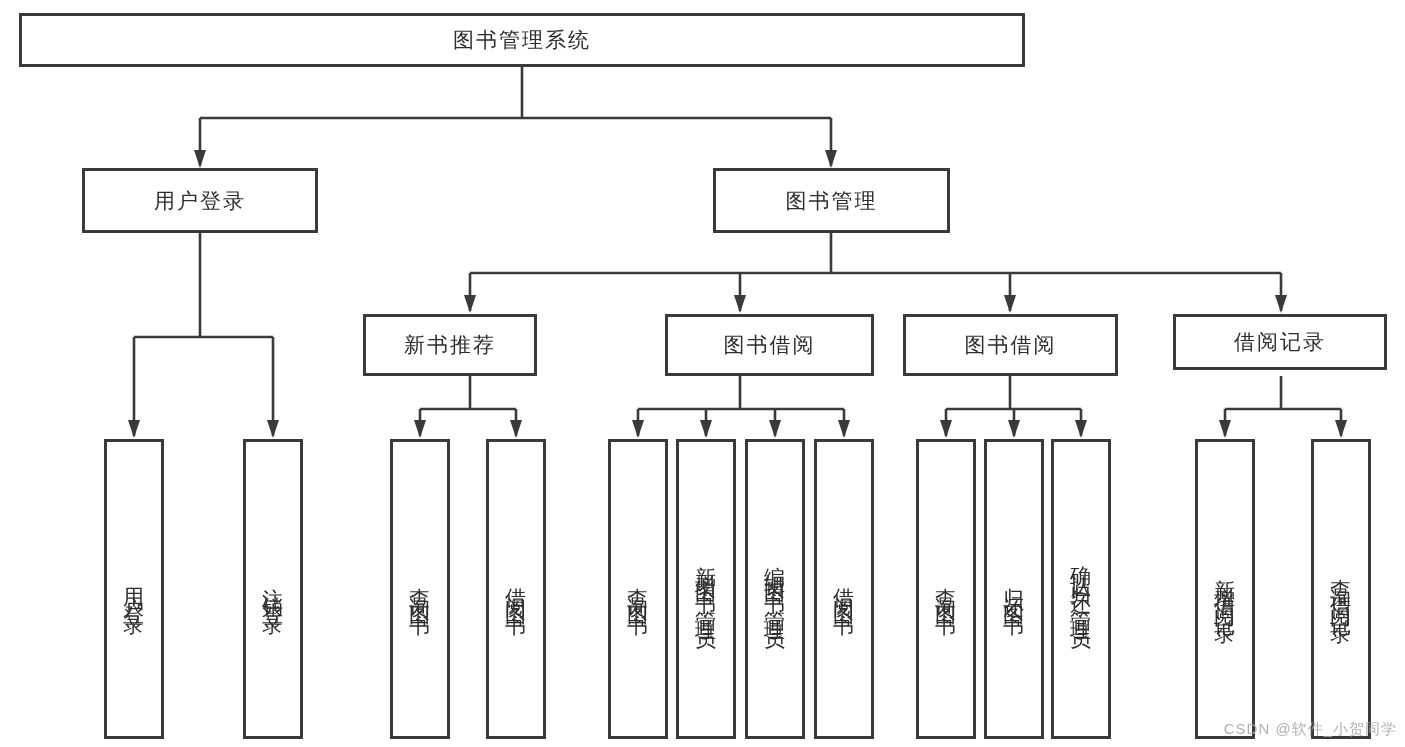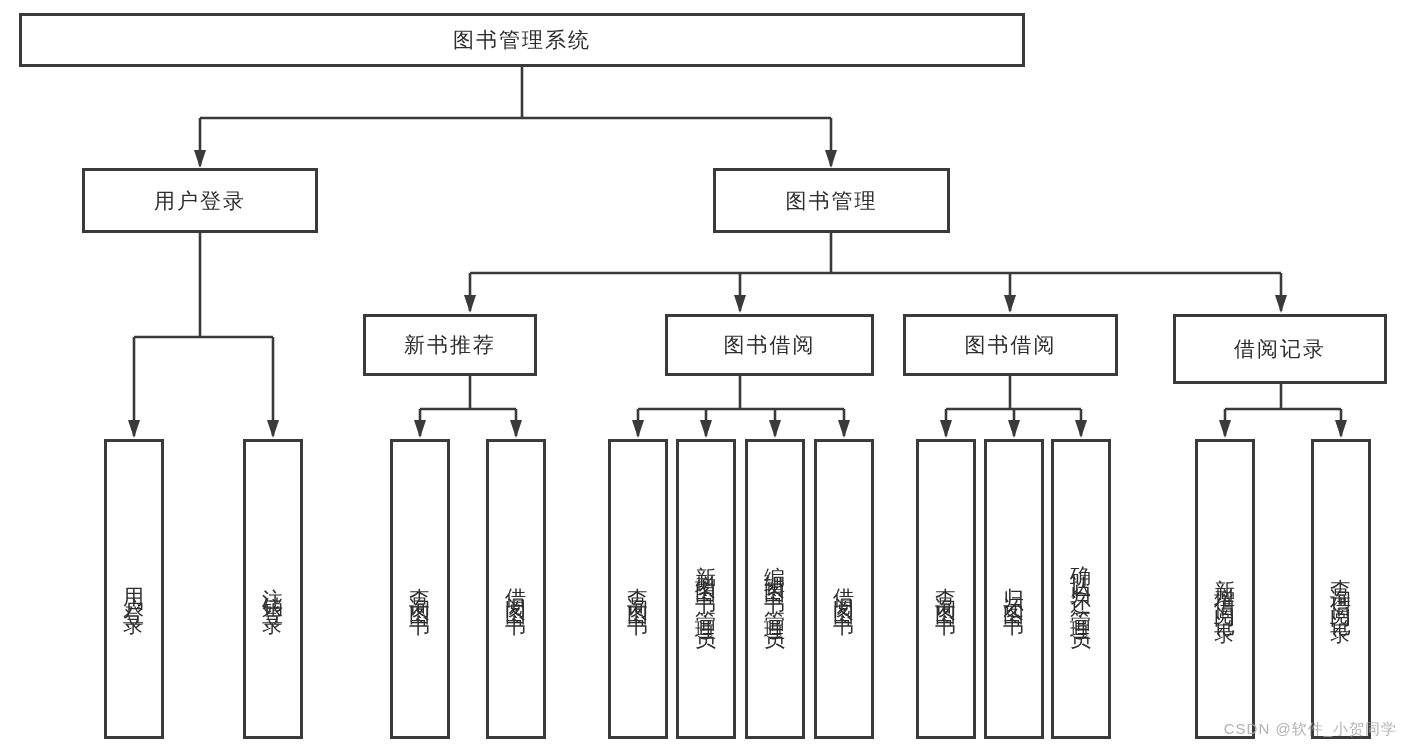--- a/index.html
+++ b/index.html
@@ -109,21 +109,21 @@
 
   <div class="box" style="left:363px;top:314px;width:174px;height:62px">
     <span class="hlabel">新书推荐</span>
   </div>
   <div class="box" style="left:665px;top:314px;width:209px;height:62px">
     <span class="hlabel">图书借阅</span>
   </div>
   <div class="box" style="left:903px;top:314px;width:215px;height:62px">
     <span class="hlabel">图书借阅</span>
   </div>
-  <div class="box" style="left:1173px;top:314px;width:214px;height:70px">
+  <div class="box" style="left:1173px;top:314px;width:214px;height:56px">
     <span class="hlabel">借阅记录</span>
   </div>
 
   <div class="box vbox" style="left:104px;top:439px;width:60px;height:300px">
     <span class="vlabel">用户登录</span>
   </div>
   <div class="box vbox" style="left:243px;top:439px;width:60px;height:300px">
     <span class="vlabel">注销登录</span>
   </div>
 

